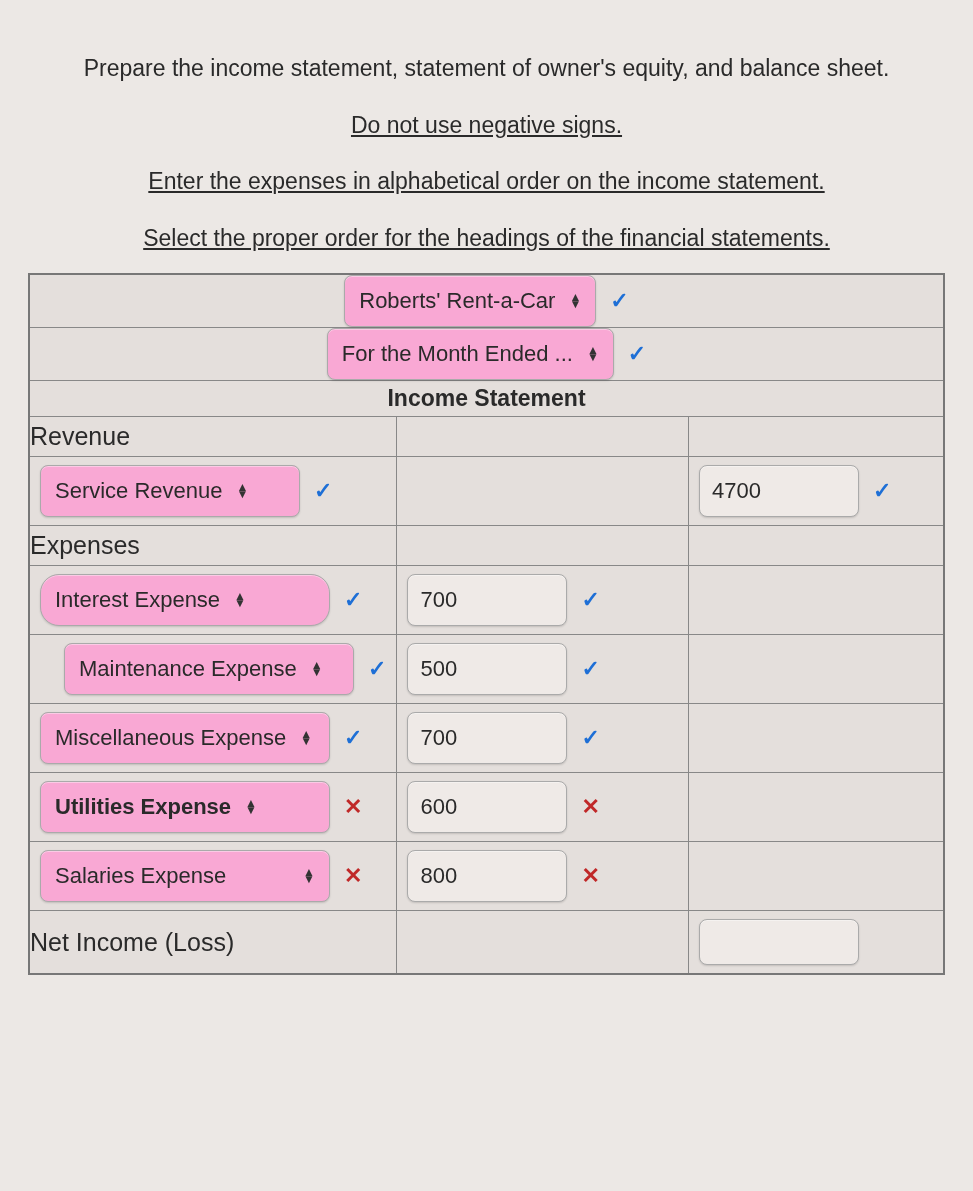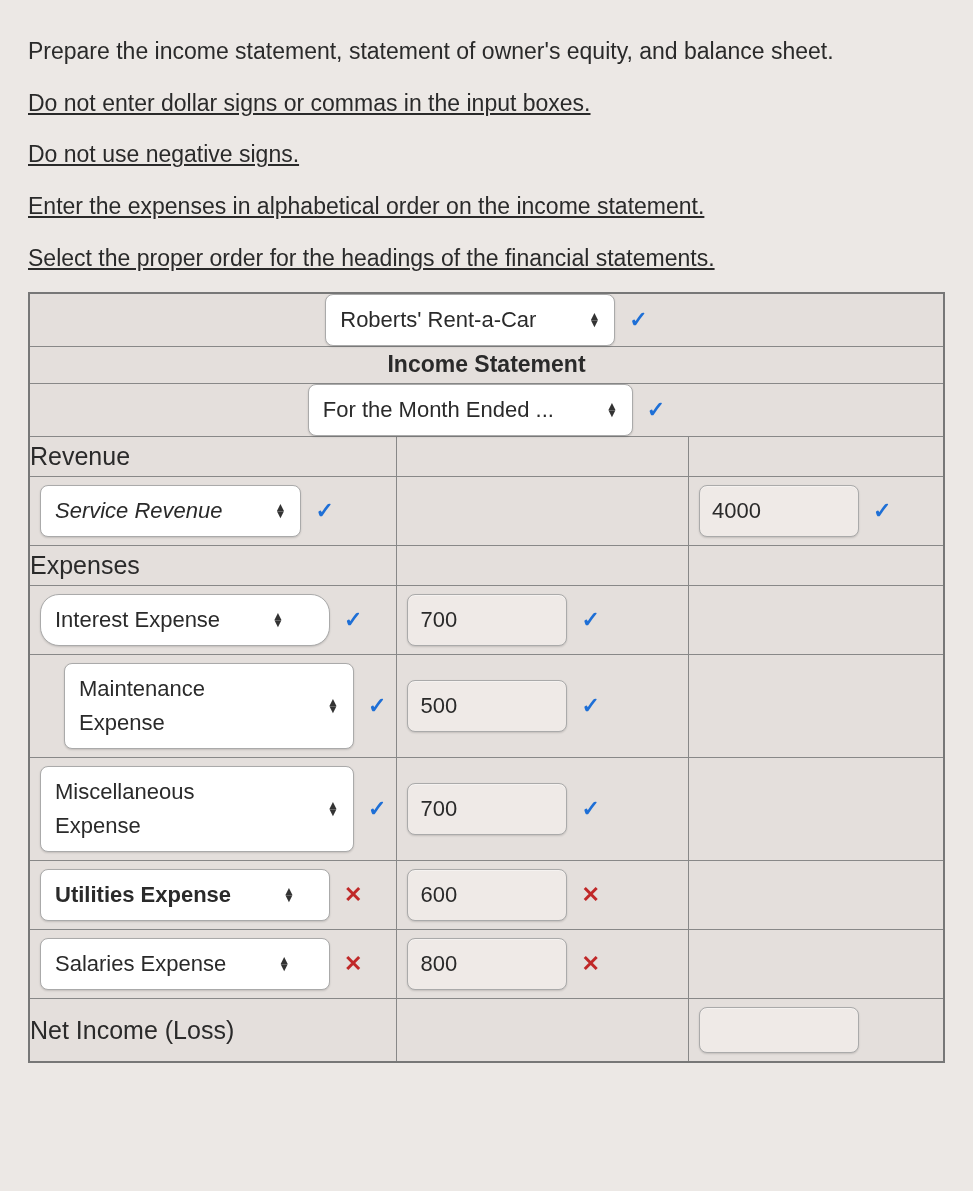--- a/index.html
+++ b/index.html
@@ -5,47 +5,46 @@
   * { box-sizing: border-box; }
   body {
     margin: 0;
     padding: 30px 28px;
     font-family: "Segoe UI", Arial, sans-serif;
     background: #ece8e5;
     color: #2a2a2a;
     font-size: 23px;
     line-height: 1.55;
   }
-  .instructions p { margin: 4px 0 16px; }
+  .instructions p { margin: 21px 0 16px; text-align: center; }
   .u { text-decoration: underline; }
   table.stmt {
     width: 100%;
     border-collapse: collapse;
     border: 2px solid #777;
     margin-top: 6px;
     background: #e4dfdc;
   }
   table.stmt td {
     border: 1px solid #888;
     padding: 0;
     vertical-align: middle;
   }
   .hdr-row td { text-align: center; padding: 10px 6px; }
   .hdr-bold { font-weight: 600; }
   .sel {
     display: inline-flex;
     align-items: center;
-    background: #ffffff;
+    background: #f9a8d4;
     border: 1px solid #aaa;
     border-radius: 8px;
     padding: 8px 14px;
     font-size: 22px;
     box-shadow: 0 1px 0 rgba(255,255,255,.4) inset, 0 1px 2px rgba(0,0,0,.15);
     min-height: 46px;
-    gap: 38px;
   }
   .sel .arrows {
     margin-left: 14px;
     font-size: 12px;
     line-height: 7px;
     color: #333;
     display: inline-block;
   }
   .inp {
     display: inline-flex;
@@ -67,21 +66,20 @@
   .left-wrap   { display:flex; align-items:center; gap:6px; padding:8px 10px; }
   .col-narrow { width: 40%; }
   .col-mid    { width: 32%; }
   .col-right  { width: 28%; }
 </style>
 </head>
 <body>
 
 <div class="instructions">
   <p>Prepare the income statement, statement of owner's equity, and balance sheet.</p>
-  <p class="u">Do not enter dollar signs or commas in the input boxes.</p>
   <p class="u">Do not use negative signs.</p>
   <p class="u">Enter the expenses in alphabetical order on the income statement.</p>
   <p class="u">Select the proper order for the headings of the financial statements.</p>
 </div>
 
 <table class="stmt">
   <colgroup>
     <col class="col-narrow">
       <col class="col-mid">
       <col class="col-right">
@@ -94,58 +92,58 @@
       <span class="sel">
         <span>Roberts' Rent-a-Car</span>
         <span class="arrows">▲<br>▼</span>
       </span>
       <span class="mark ok">✓</span>
     </div>
   </td>
       </tr>
 
   <tr class="hdr-row">
-        <td colspan="3" class="hdr-bold">
-    <span>Income Statement</span>
-  </td>
-      </tr>
-
-  <tr class="hdr-row">
         <td colspan="3">
     <div class="center-wrap">
       <span class="sel">
         <span>For the Month Ended ...</span>
         <span class="arrows">▲<br>▼</span>
       </span>
       <span class="mark ok">✓</span>
     </div>
   </td>
       </tr>
 
+  <tr class="hdr-row">
+        <td colspan="3" class="hdr-bold">
+    <span>Income Statement</span>
+  </td>
+      </tr>
+
   <tr>
     <td class="label-cell">Revenue</td>
     <td></td>
         <td></td>
   </tr>
 
   <tr>
     <td>
       <div class="left-wrap">
-        <span class="sel" style="min-width:260px;font-style:italic;">
+        <span class="sel" style="min-width:260px;">
           <span>Service Revenue</span>
           <span class="arrows">▲<br>▼</span>
         </span>
         <span class="mark ok">✓</span>
       </div>
     </td>
     <td></td>
     <td>
       <div class="left-wrap">
         <span class="inp">
-          <span>4000</span>
+          <span>4700</span>
         </span>
         <span class="mark ok">✓</span>
       </div>
     </td>
   </tr>
 
   <tr>
     <td class="label-cell">Expenses</td>
     <td></td>
         <td></td>
@@ -229,21 +227,21 @@
               <span>600</span>
             </span>
             <span class="mark bad">✕</span>
           </div>
         </td>
         <td></td>
       </tr>
       <tr>
         <td>
           <div class="left-wrap">
-            <span class="sel" style="min-width:290px;">
+            <span class="sel" style="min-width:290px;justify-content:space-between;">
               <span>Salaries Expense</span>
               <span class="arrows">▲<br>▼</span>
             </span>
             <span class="mark bad">✕</span>
           </div>
         </td>
         <td>
           <div class="left-wrap">
             <span class="inp">
               <span>800</span>

